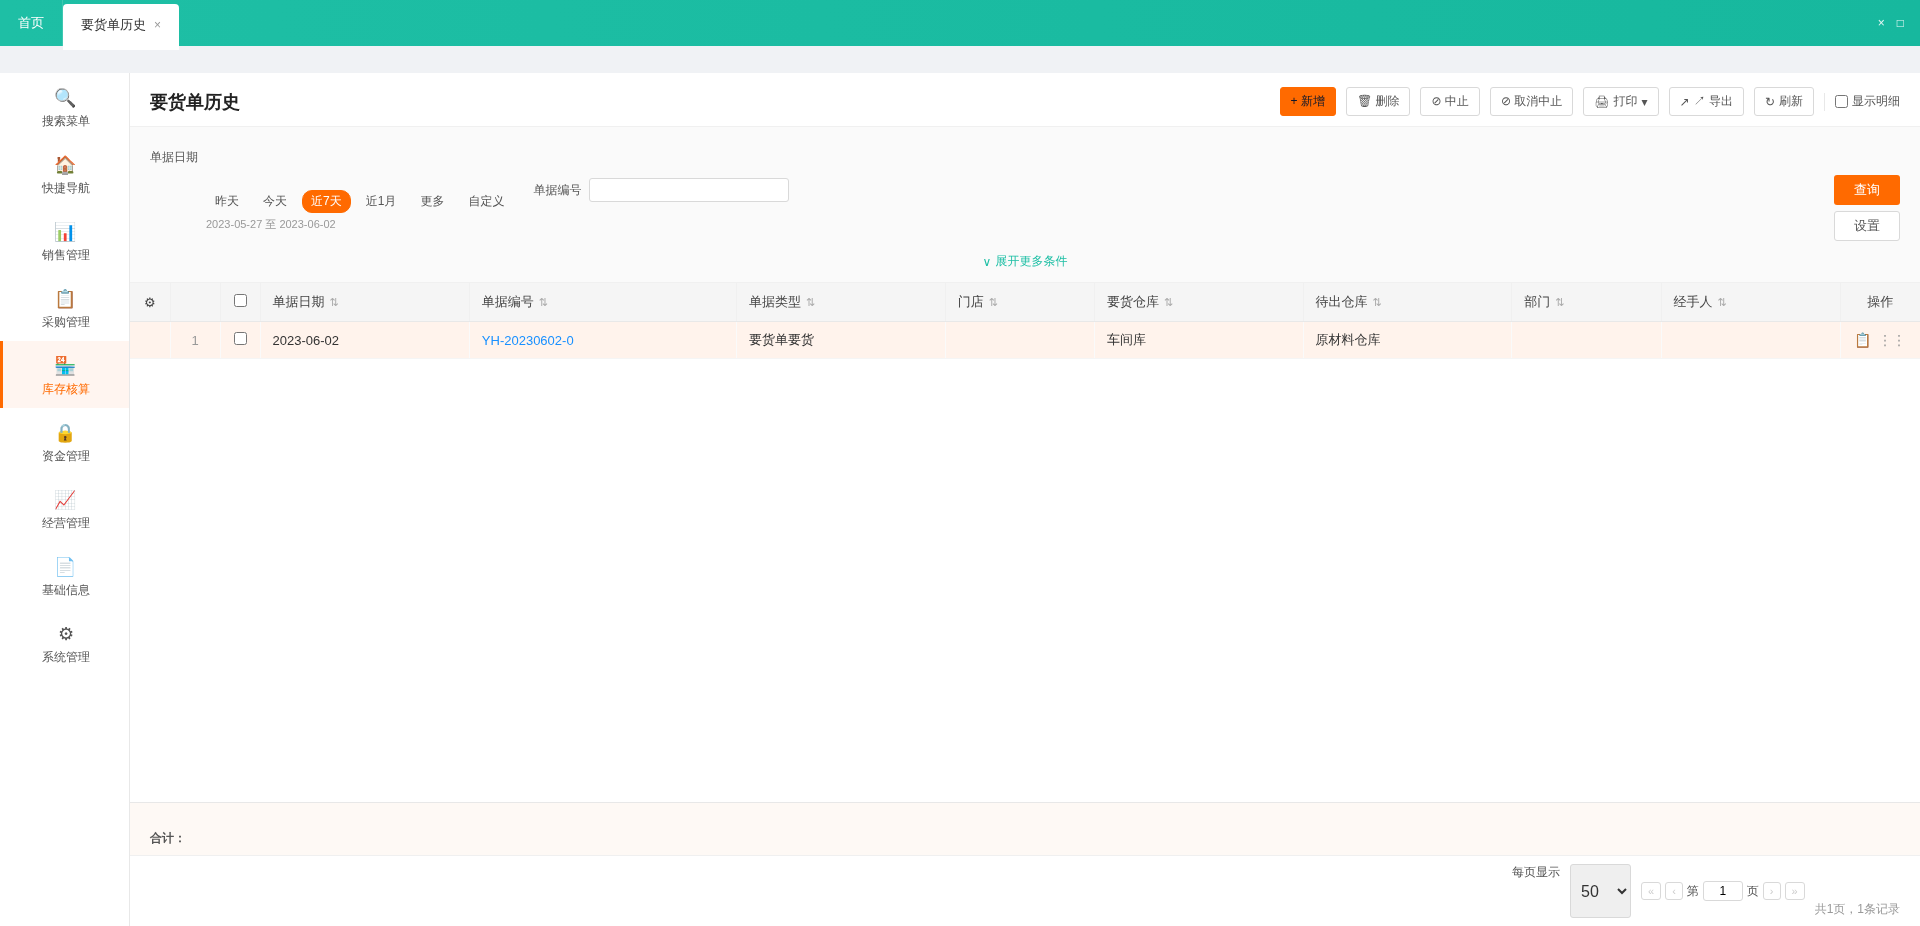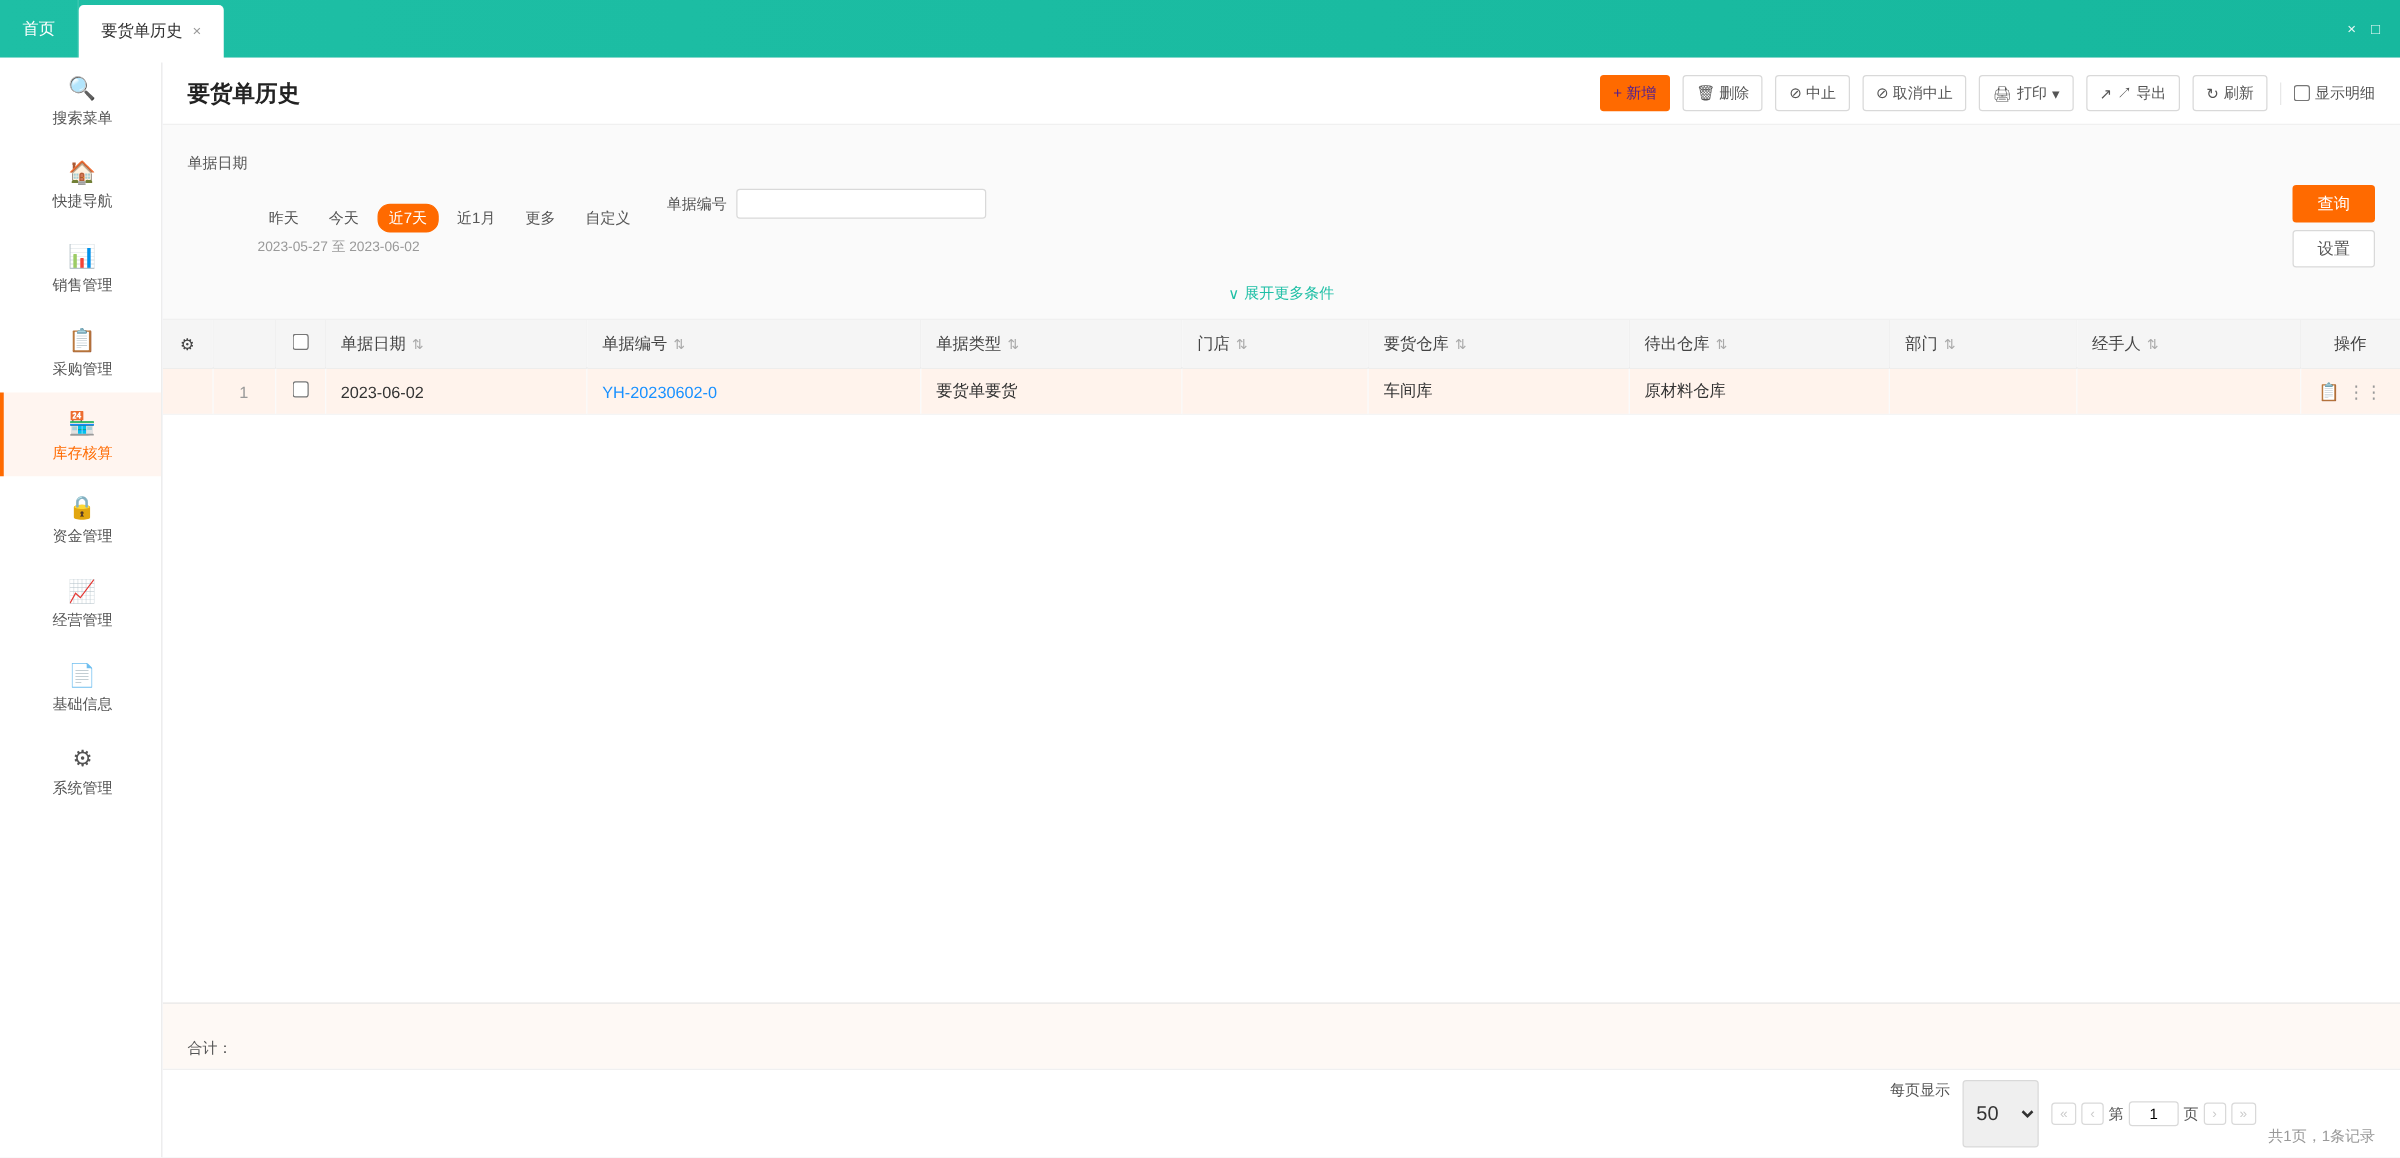--- a/index.html
+++ b/index.html
@@ -1,19 +1,19 @@
 <!DOCTYPE html>
 <html><head>
   <meta charset="utf-8">
   <style>
     * { box-sizing: border-box; margin: 0; padding: 0; }
     body { font-family: "Microsoft YaHei", Arial, sans-serif; font-size: 13px; background: #f0f2f5; overflow: hidden; }
 
     
-    .app-container { display: flex; flex-direction: column; height: 926px; width: 1920px; }
+    .app-container { display: flex; flex-direction: column; height: 926px; width: 1920px; gap: 27px; }
 
     
     .top-bar {
       height: 46px;
       background: linear-gradient(90deg, #1ebfa5 0%, #17b89e 100%);
       display: flex;
       align-items: center;
       padding: 0 0 0 0;
       flex-shrink: 0;
       position: relative;
@@ -75,21 +75,21 @@
     }
     .page-title { font-size: 18px; font-weight: bold; color: #222; }
 
     .toolbar { display: flex; align-items: center; gap: 10px; }
     .toolbar-btn {
       display: flex; align-items: center; gap: 4px;
       padding: 5px 10px; border: 1px solid #d9d9d9;
       background: white; border-radius: 3px; cursor: pointer;
       font-size: 12px; color: #555; white-space: nowrap;
     }
-    .toolbar-btn.primary { background: #ff6a00; border-color: #ff6a00; color: #4c1d95; }
+    .toolbar-btn.primary { background: #ff6a00; border-color: #ff6a00; color: #0f172a; }
     .toolbar-divider { width: 1px; height: 18px; background: #e8e8e8; }
 
     .display-detail-cb { display: flex; align-items: center; gap: 4px; font-size: 12px; color: #555; }
     .display-detail-cb input { cursor: pointer; }
 
     
     .filter-area {
       padding: 12px 20px 8px; border-bottom: 1px solid #f0f0f0; flex-shrink: 0;
       background: #fafafa;
     }
@@ -165,21 +165,21 @@
     
     .row-actions { display: flex; align-items: center; gap: 6px; justify-content: center; }
     .row-action-icon { color: #999; cursor: pointer; font-size: 14px; }
 
     
     .table-footer {
       display: flex; align-items: center; padding: 8px 20px;
       background: #fef9f5; border-top: 1px solid #e8e8e8;
       font-size: 12px; color: #555; flex-shrink: 0;
     }
-    .footer-total { font-weight: 400; margin-top: 19px; }
+    .footer-total { font-weight: 700; margin-top: 19px; }
 
     
     .pagination-bar {
       display: flex; justify-content: flex-end;
       padding: 8px 20px; border-top: 1px solid #f0f0f0;
       background: white; flex-shrink: 0; gap: 10px; font-size: 12px;
     }
     .page-size-label { color: #555; }
     .page-size-select {
       border: 1px solid #d9d9d9; border-radius: 3px; padding: 2px 6px;

